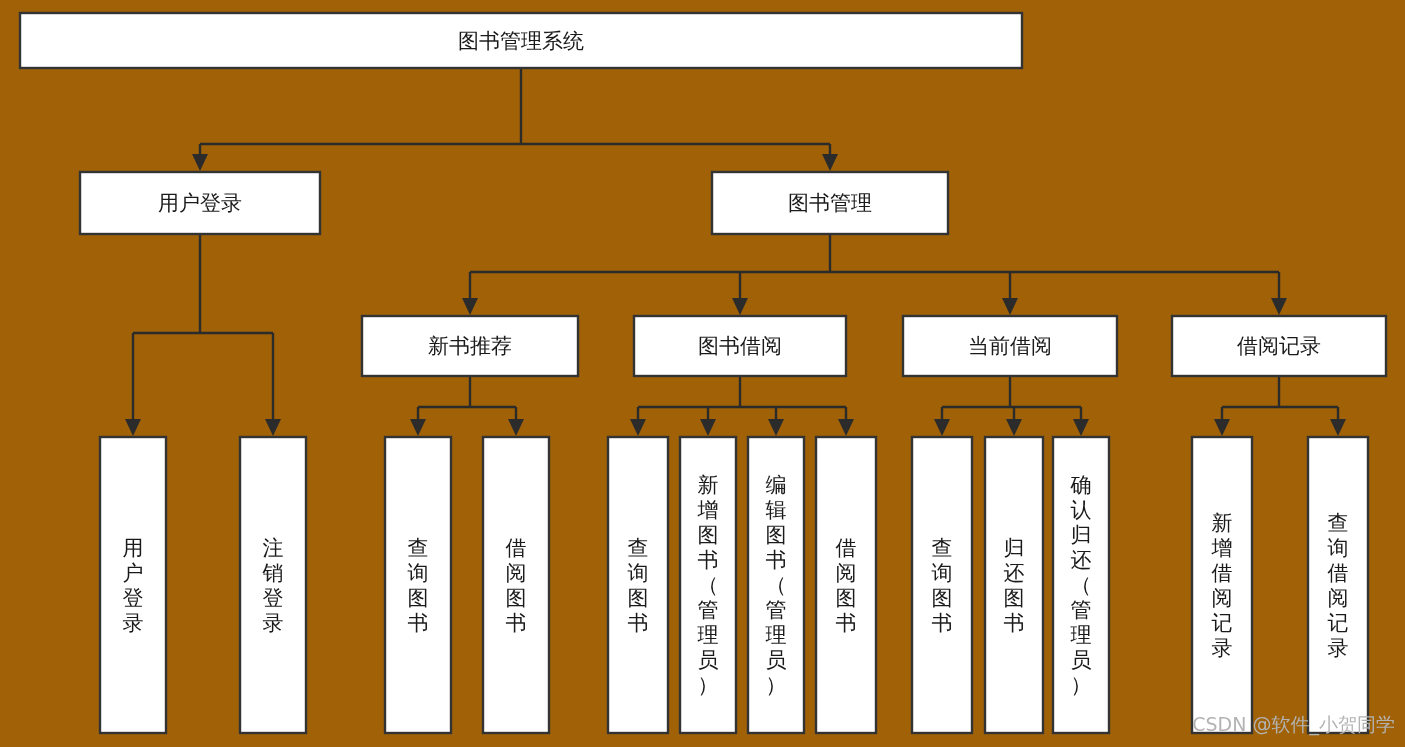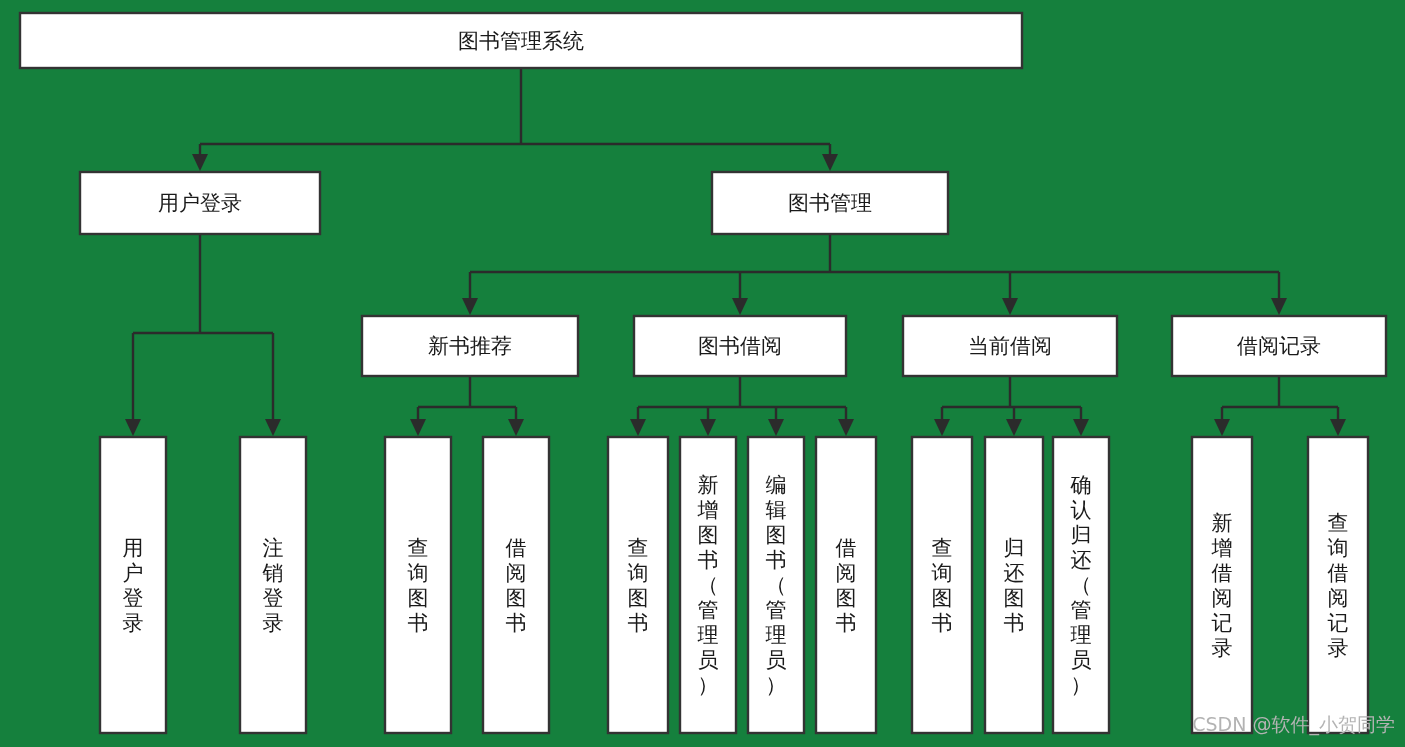--- a/index.html
+++ b/index.html
@@ -11,21 +11,21 @@
   body {
     width: 1405px;
     height: 747px;
     overflow: hidden;
     font-family: "DejaVu Sans", "Liberation Sans", sans-serif;
   }
   #diagram-root {
     position: relative;
     width: 1405px;
     height: 747px;
-    background: #15803d;
+    background: #a16207;
   }
   svg.diagram-canvas {
     position: absolute;
     left: 0;
     top: 0;
     width: 1405px;
     height: 747px;
     display: block;
   }
   .node-box {

